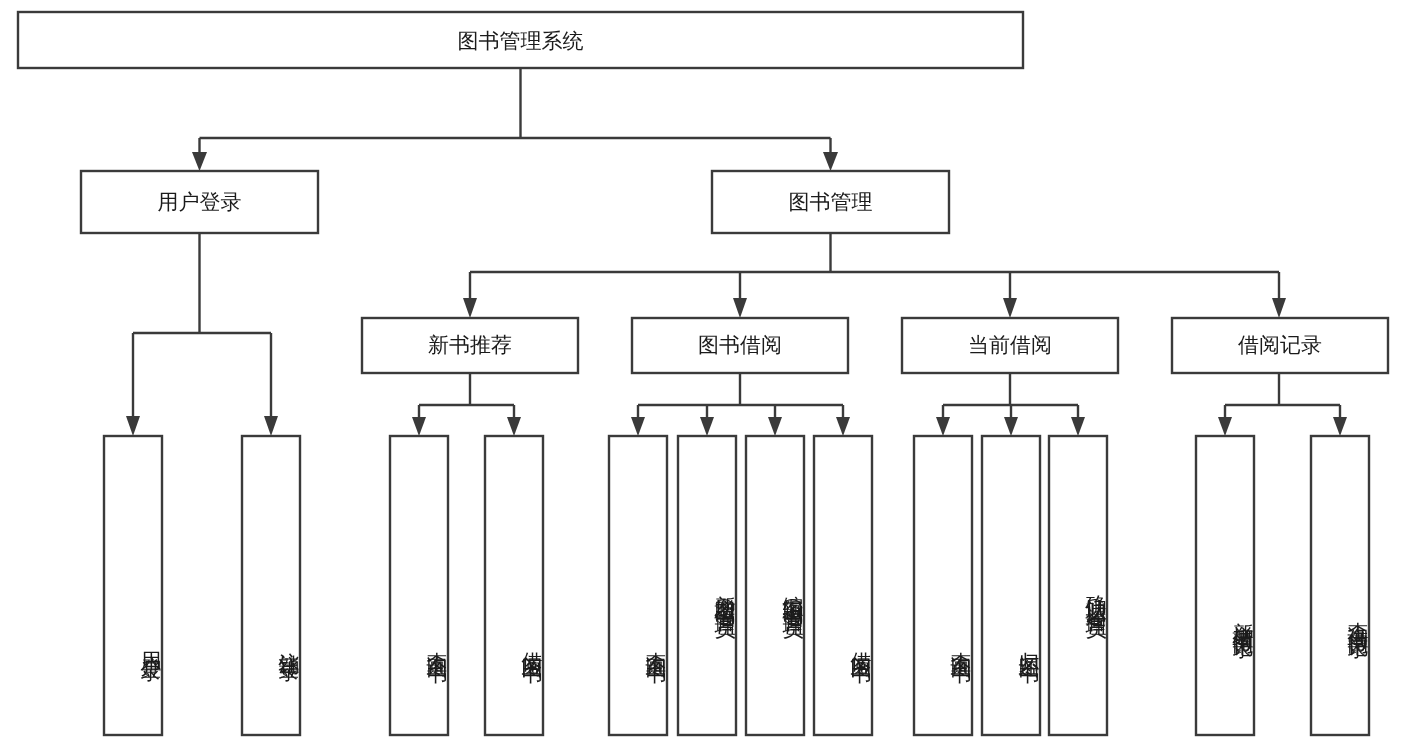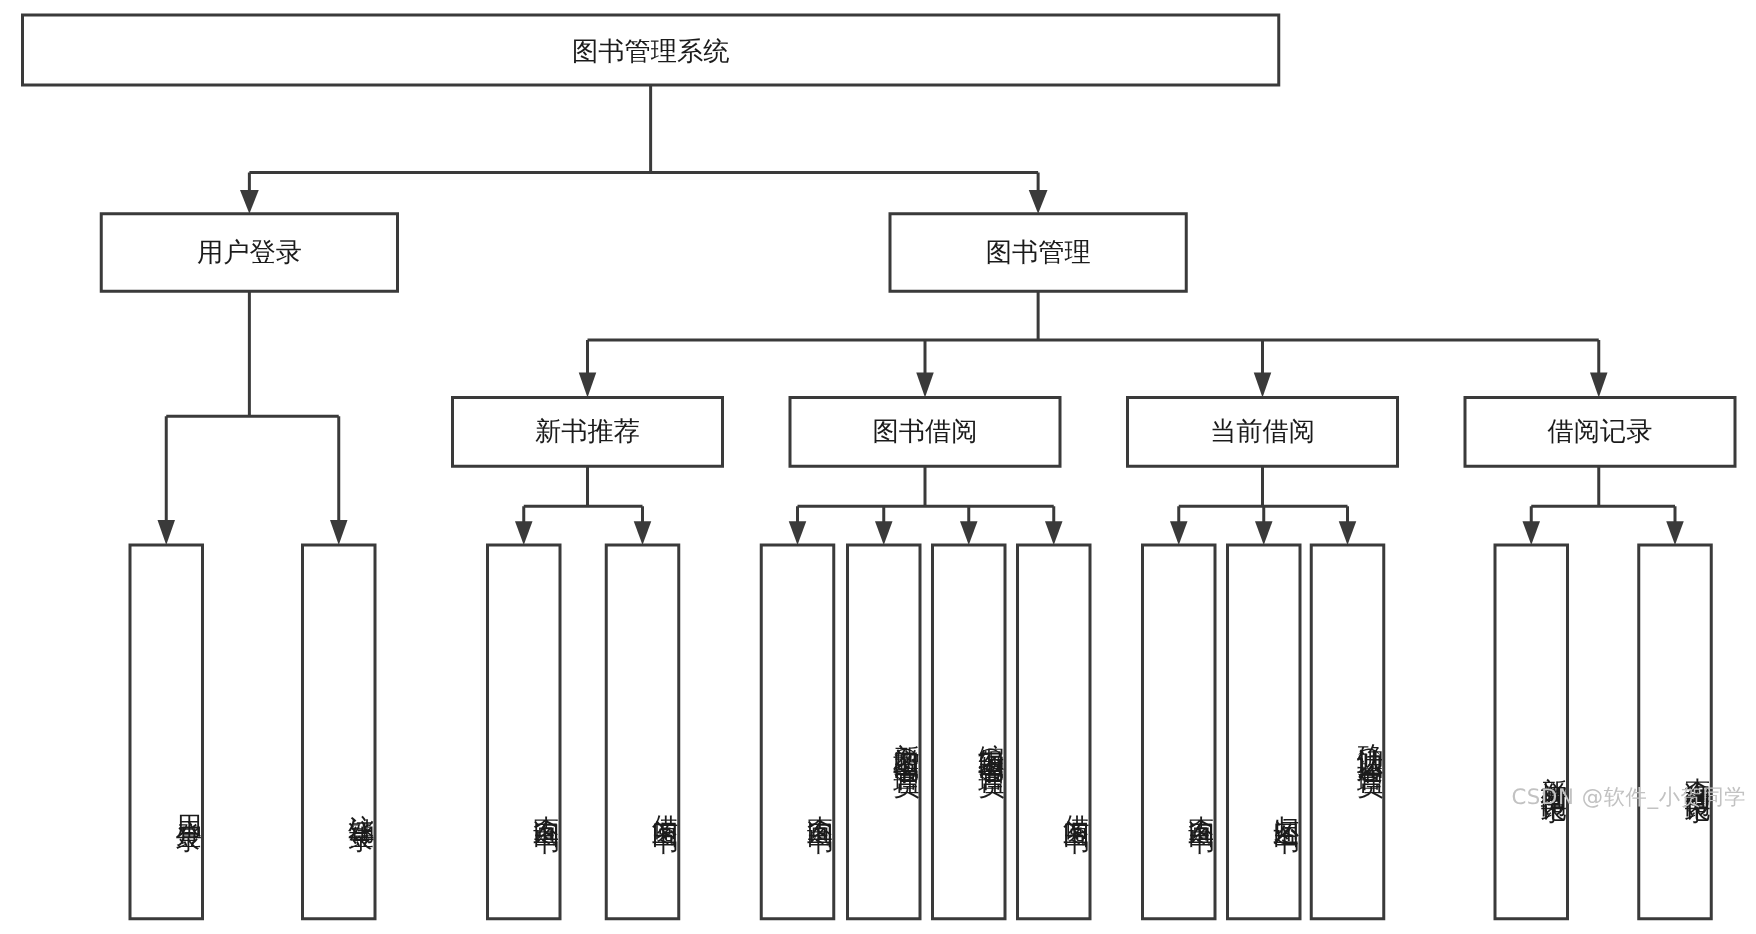--- a/index.html
+++ b/index.html
@@ -189,15 +189,14 @@
   <div class="vert-label-wrap" style="left:609px; top:436px; width:58px; height:299px; padding-top:56px;">查询图书</div>
   <div class="vert-label-wrap" style="left:678px; top:436px; width:58px; height:299px; padding-top:8px;">新增图书（管理员）</div>
   <div class="vert-label-wrap" style="left:746px; top:436px; width:58px; height:299px; padding-top:8px;">编辑图书（管理员）</div>
   <div class="vert-label-wrap" style="left:814px; top:436px; width:58px; height:299px; padding-top:56px;">借阅图书</div>
   <div class="vert-label-wrap" style="left:914px; top:436px; width:58px; height:299px; padding-top:56px;">查询图书</div>
   <div class="vert-label-wrap" style="left:982px; top:436px; width:58px; height:299px; padding-top:56px;">归还图书</div>
   <div class="vert-label-wrap" style="left:1049px; top:436px; width:58px; height:299px; padding-top:8px;">确认归还（管理员）</div>
   <div class="vert-label-wrap" style="left:1196px; top:436px; width:58px; height:299px; padding-top:30px;">新增借阅记录</div>
   <div class="vert-label-wrap" style="left:1311px; top:436px; width:58px; height:299px; padding-top:30px;">查询借阅记录</div>
 
-  <div class="watermark">CSDN @软件_小贺同学</div>
 
 </div>
 
 </body></html>

